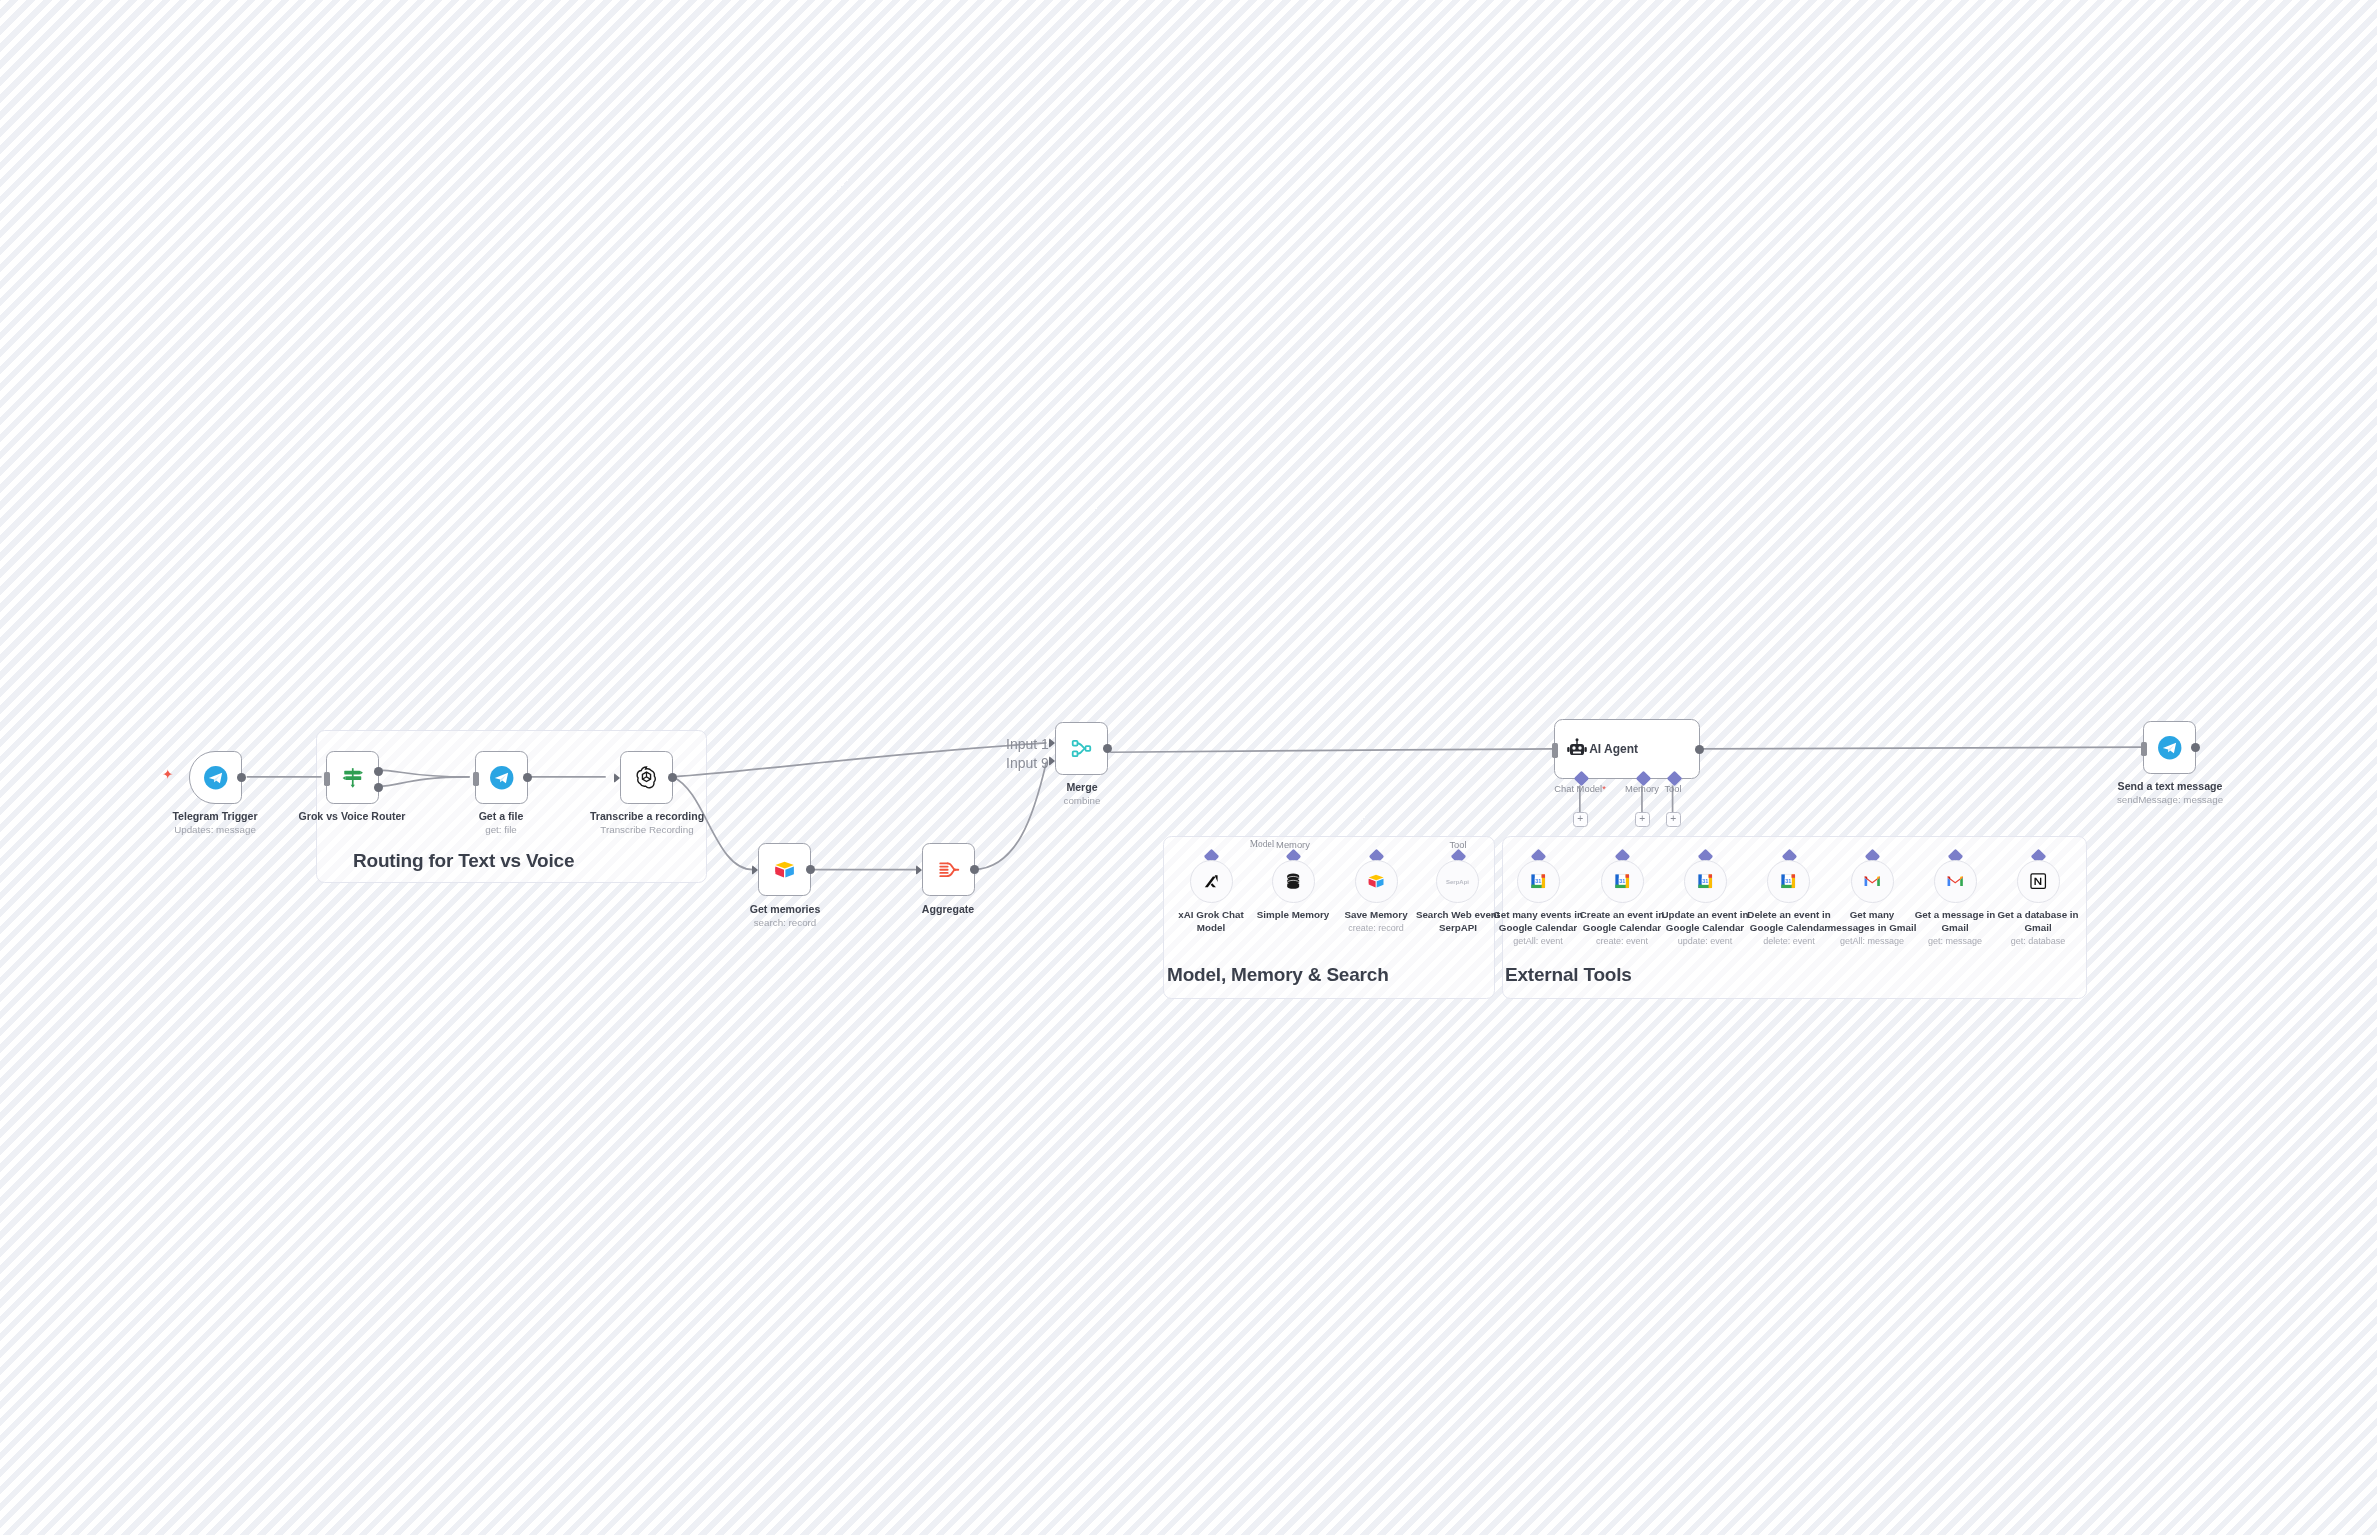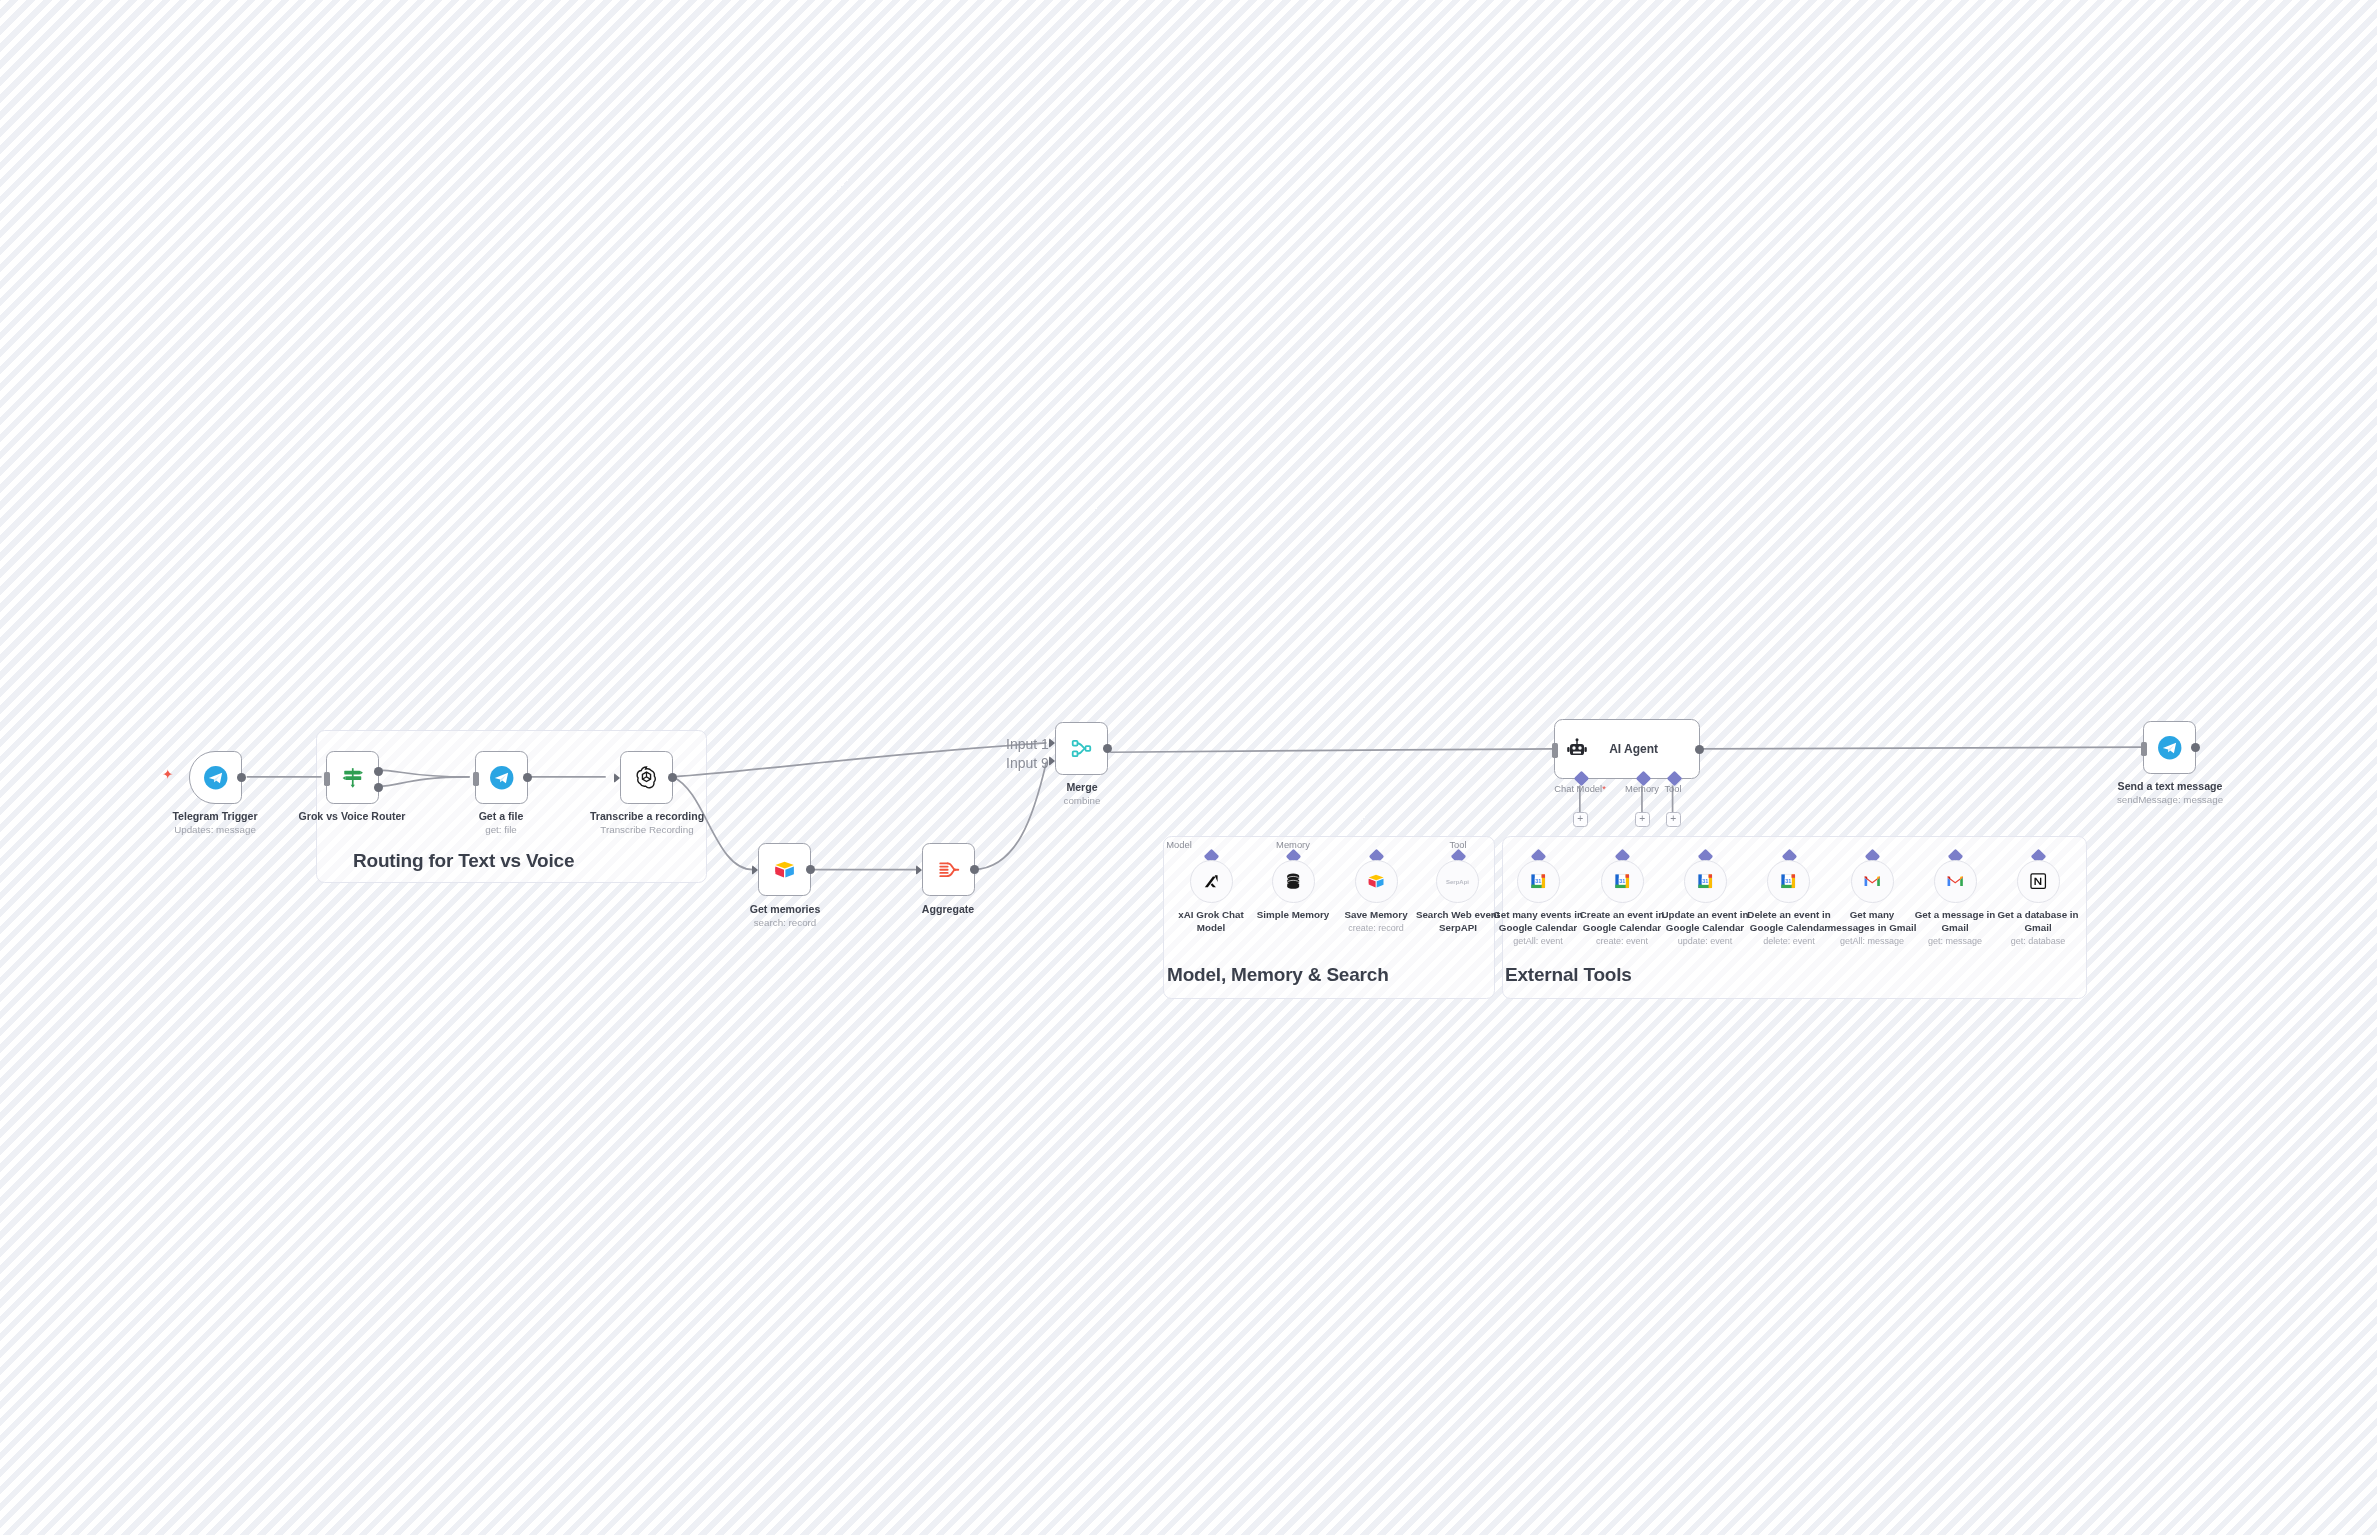--- a/index.html
+++ b/index.html
@@ -47,21 +47,21 @@
     width:53px; height:53px;
     background:#fff;
     border:1.4px solid #9fa2ac;
     border-radius:7.7px;
     display:flex; align-items:center; justify-content:center;
   }
   .node.trigger {
     border-top-left-radius:26px;
     border-bottom-left-radius:26px;
   }
-  .node.wide { width:100px; justify-content:flex-start; padding-left:10.2px; gap:20px; }
+  .node.wide { width:100px; justify-content:flex-start; padding-left:10.2px; gap:0; }
   .node-caption {
     position:absolute;
     text-align:center;
     white-space:nowrap;
     transform:translateX(-50%);
   }
   .node-title {
     font-size:10.6px; font-weight:700; color:#3d414c; line-height:1.35;
   }
   .node-sub {
@@ -324,21 +324,21 @@
       <path d="M10.4 13.6 L16.3 9.3 L10.6 16.3 Z" fill="#cfe9f8"></path>
     </svg>
     <span class="port in" style="left:-3.4px; top:19.6px;"></span>
     <span class="port" style="right:-5.1px; top:21px;"></span>
   </div>
   <div class="node-caption" style="left:2170px; top:779px;">
     <div class="node-title">Send a text message</div>
     <div class="node-sub">sendMessage: message</div>
   </div>
 
-  <div class="port-label" style="left:1179px; top:839px;">Model</div>
+  <div class="port-label" style="left:1262px; top:839px;font-family:Liberation Serif, serif;">Model</div>
   <span class="diamond" style="left:1206px; top:851px;"></span>
   <div class="subnode" style="left:1190px; top:860px;">
     <svg class="icon" width="20.4" height="20.4" viewBox="0 0 24 24">
       <path d="M4.5 19 L14 6.5 L17.5 6.5 L8 19 Z" fill="#0e0e0e"></path>
       <path d="M13.2 14.5 L17.6 19 L14 19 L11.4 16.1 Z" fill="#0e0e0e"></path>
       <path d="M16.2 5 L19.5 5 L19.5 12.8 Z" fill="#0e0e0e"></path>
     </svg>
   </div>
   <div class="sub-caption" style="left:1211px; top:909px;">
     <div class="sub-title">xAI Grok Chat Model</div>

